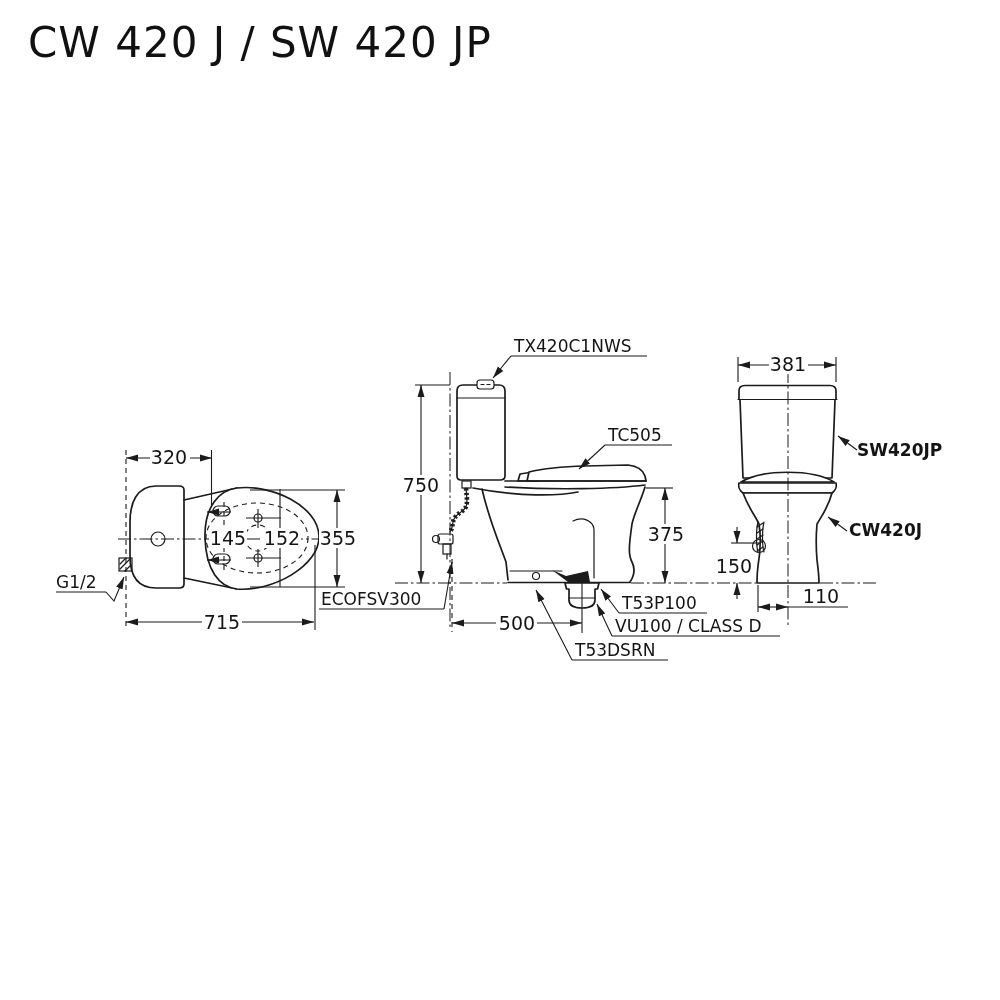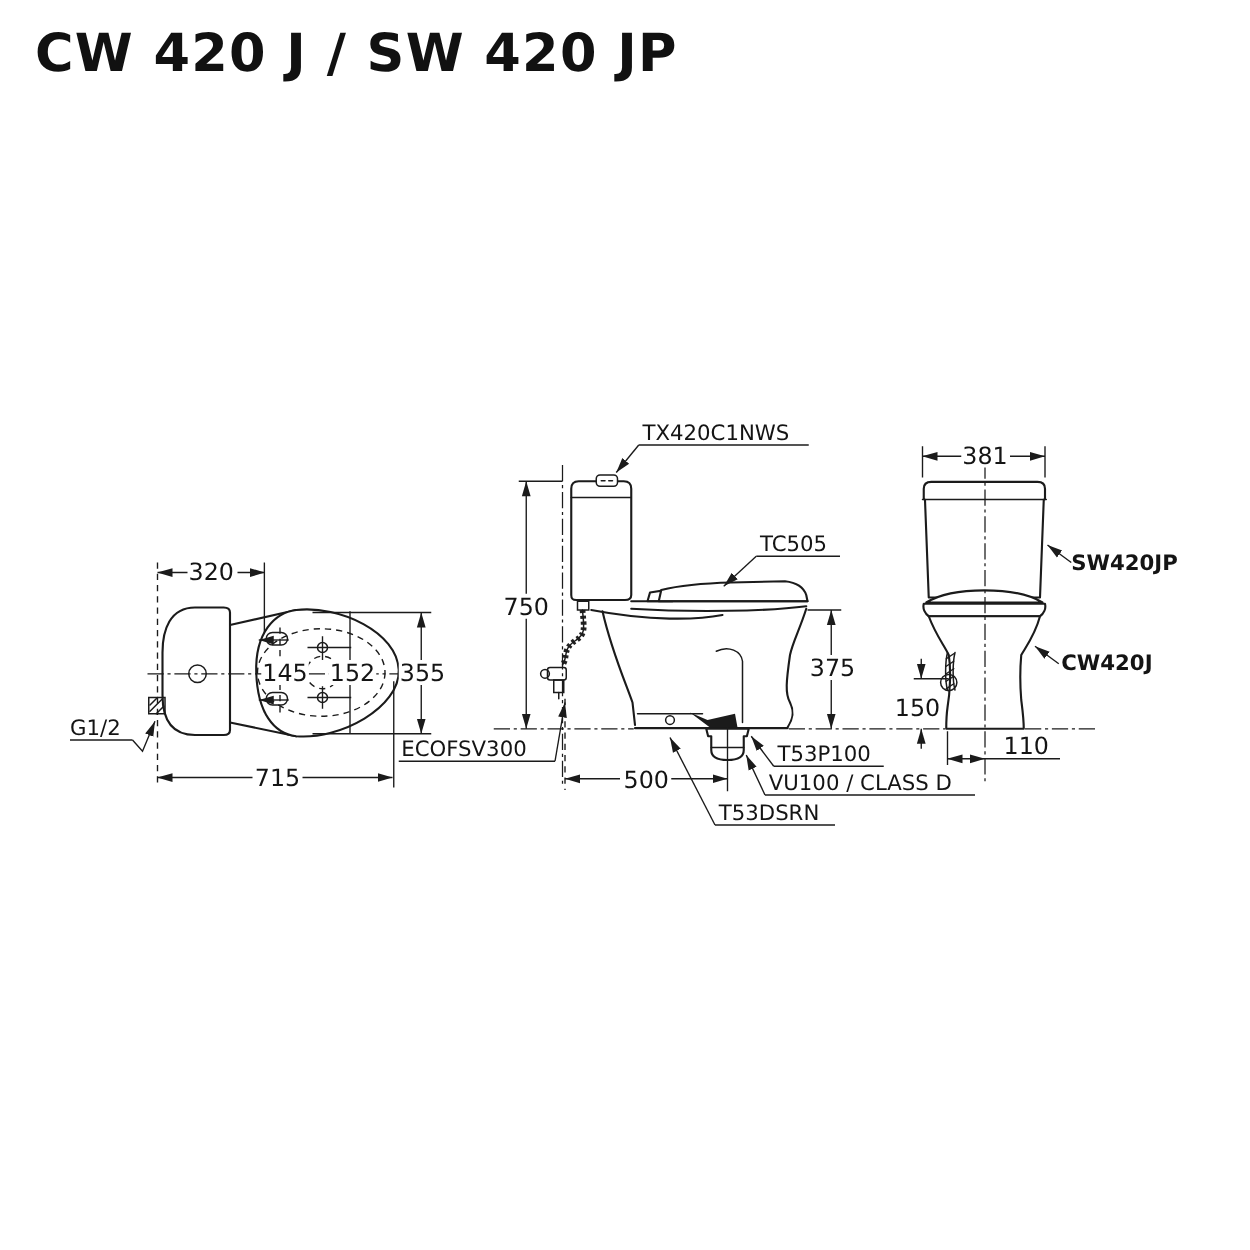--- a/index.html
+++ b/index.html
@@ -1,18 +1,18 @@
 <!DOCTYPE html>
 <html><head>
 <meta charset="utf-8">
 <style>
   html,body{margin:0;padding:0;background:#fff;}
   .canvas{position:relative;width:1000px;height:1000px;background:#ffffff;overflow:hidden;
           font-family:"DejaVu Sans", sans-serif;}
-  .title{position:absolute;left:28px;top:18px;margin:0;font-size:42px;font-weight:700;
+  .title{position:absolute;left:28px;top:18px;margin:0;font-size:42px;font-weight:400;
          color:#111;letter-spacing:1px;white-space:nowrap;}
   svg{position:absolute;left:0;top:0;}
   svg text{font-family:"DejaVu Sans", sans-serif;fill:#141414;}
   .dim{font-size:19px;}
   .lbl{font-size:17px;}
   .lblb{font-size:17px;font-weight:bold;}
   .o{stroke:#1b1b1b;stroke-width:1.7;fill:none;stroke-linecap:round;stroke-linejoin:round;}
   .of{stroke:#1b1b1b;stroke-width:1.7;fill:#ffffff;stroke-linejoin:round;}
   .d{stroke:#1b1b1b;stroke-width:1.1;fill:none;}
   .dd{stroke:#1b1b1b;stroke-width:1.1;fill:none;stroke-dasharray:5 4;}

